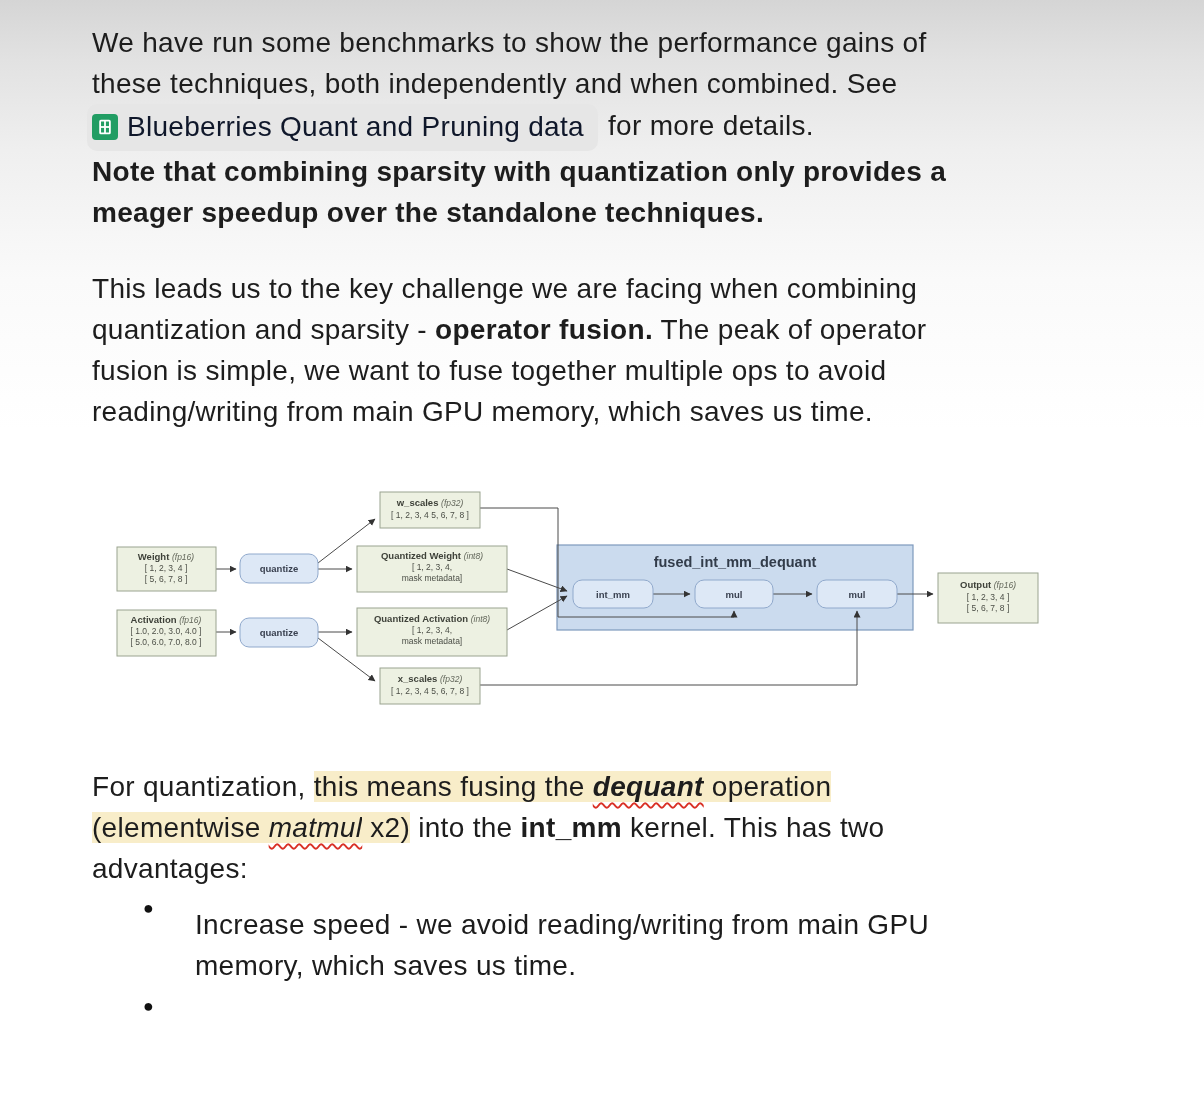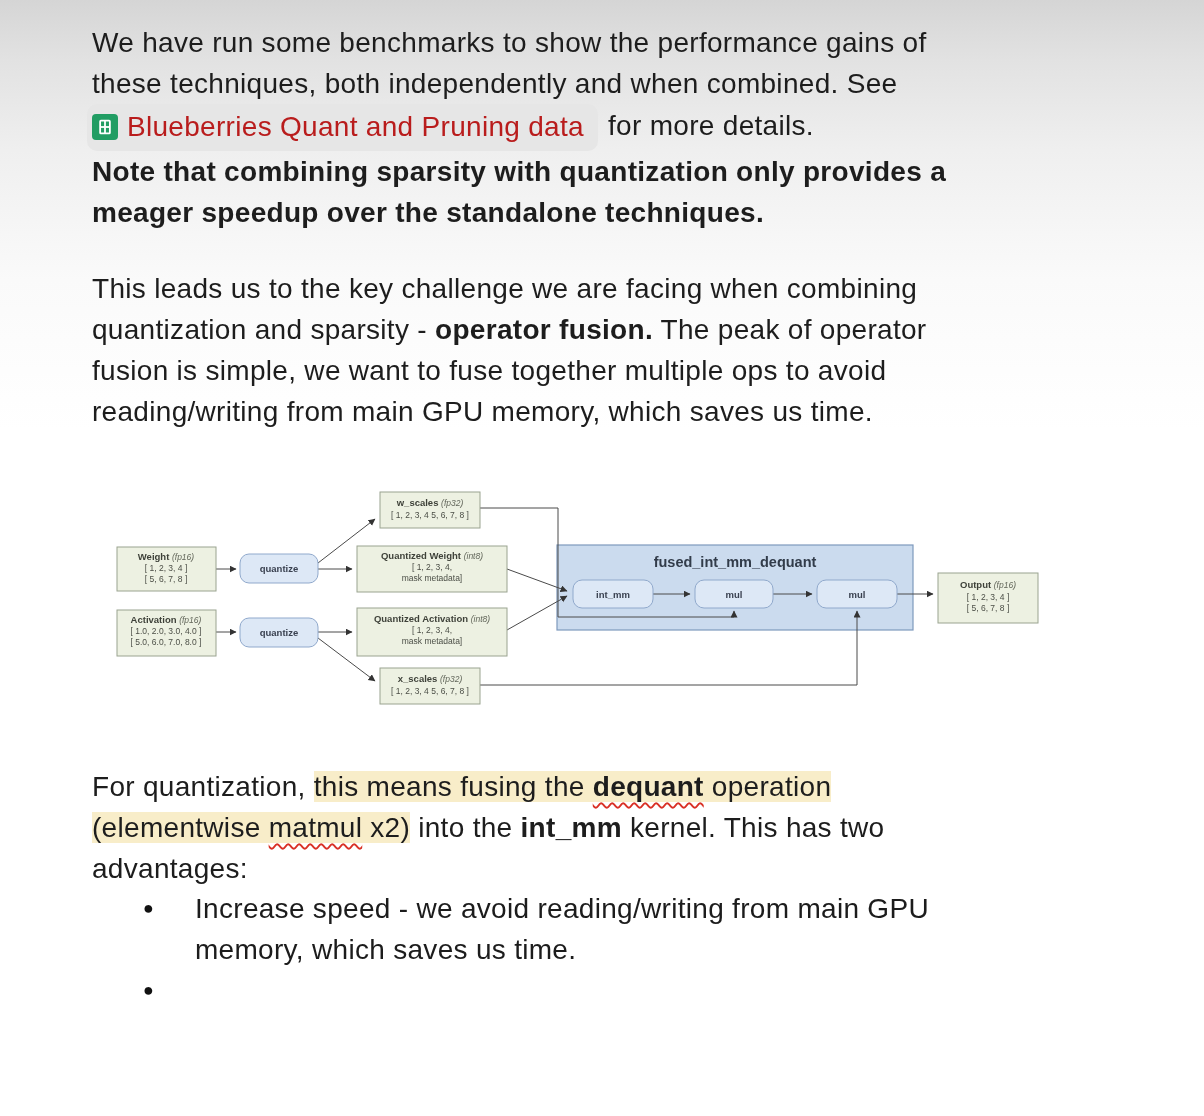--- a/index.html
+++ b/index.html
@@ -4,31 +4,31 @@
 <style>
   html,body{margin:0;padding:0;}
   body{
     width:1204px;height:1116px;position:relative;overflow:hidden;
     font-family:"Liberation Sans",sans-serif;color:#1c1c1c;
     background:linear-gradient(180deg,#d5d5d5 0px,#e2e2e2 60px,#efefef 150px,#fafafa 280px,#ffffff 430px,#ffffff 100%);
   }
   .para{position:absolute;font-size:28px;line-height:41px;letter-spacing:.3px;color:#1d1d1d;}
   .b{font-weight:bold;}
   .hl{background:#f8edc9;}
-  .sq{text-decoration:underline wavy #d93025;text-decoration-thickness:2px;text-underline-offset:6px;}
+  .sq{text-decoration:underline wavy #d93025;text-decoration-thickness:2px;text-underline-offset:6px;font-style:italic;}
   .chip{
     display:inline-flex;align-items:center;gap:9px;vertical-align:middle;
     background:#e6e6e6;border-radius:10px;padding:2px 14px 4px 5px;margin:0 2px 0 -5px;
   }
-  .chip-label{font-size:28px;color:#b91c1c;}
+  .chip-label{font-size:28px;color:#0f172a;}
   .sheets-ic{width:26px;height:26px;border-radius:4px;background:#219d63;display:inline-flex;align-items:center;justify-content:center;flex:0 0 auto;}
   .bullets{position:absolute;left:143px;top:888px;width:880px;}
   .bullet-row{display:flex;}
   .bullet-dot{width:52px;flex:0 0 52px;font-size:18px;line-height:41px;color:#111;}
-  .bullet-text{font-size:28px;line-height:41px;letter-spacing:.3px;}
+  .bullet-text{font-size:28px;line-height:41px;letter-spacing:.3px;margin-top:16px;}
   #diagram{position:absolute;left:90px;top:478px;width:970px;height:240px;}
   svg text{font-family:"Liberation Sans",sans-serif;}
   .t-title{font-weight:bold;font-size:9.5px;fill:#3e4139;}
   .t-val{font-size:8.5px;fill:#4b4e46;}
   .t-dt{font-style:italic;font-weight:normal;font-size:8.5px;fill:#63675b;}
   .t-op{font-weight:bold;font-size:9.5px;fill:#3a4150;}
   .t-fused{font-weight:bold;font-size:14.5px;fill:#323c4a;}
   .dbox{fill:#edf1e2;stroke:#9aa390;stroke-width:1;}
   .bbox{fill:#dde8f6;stroke:#90a9cc;stroke-width:1;}
   .fusedbox{fill:#cbdbee;stroke:#7e99bd;stroke-width:1.2;}

